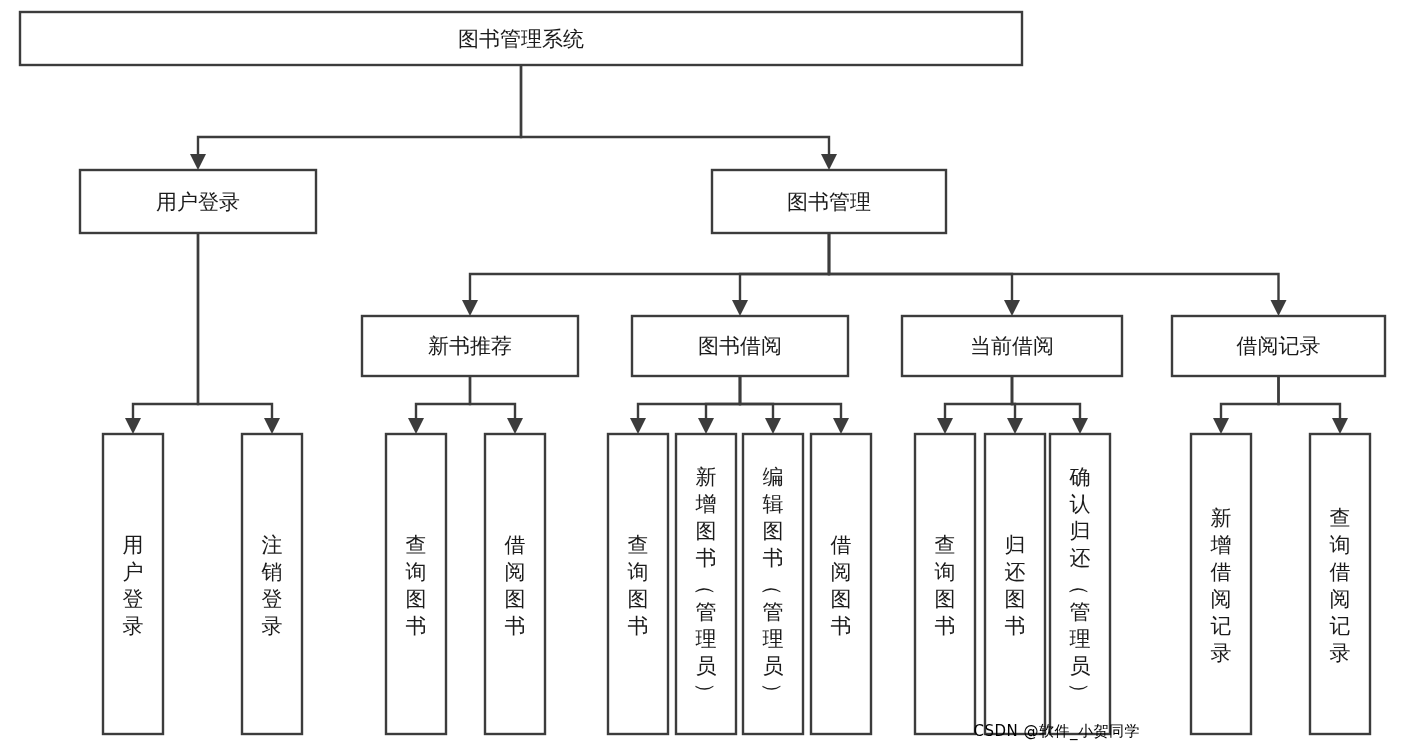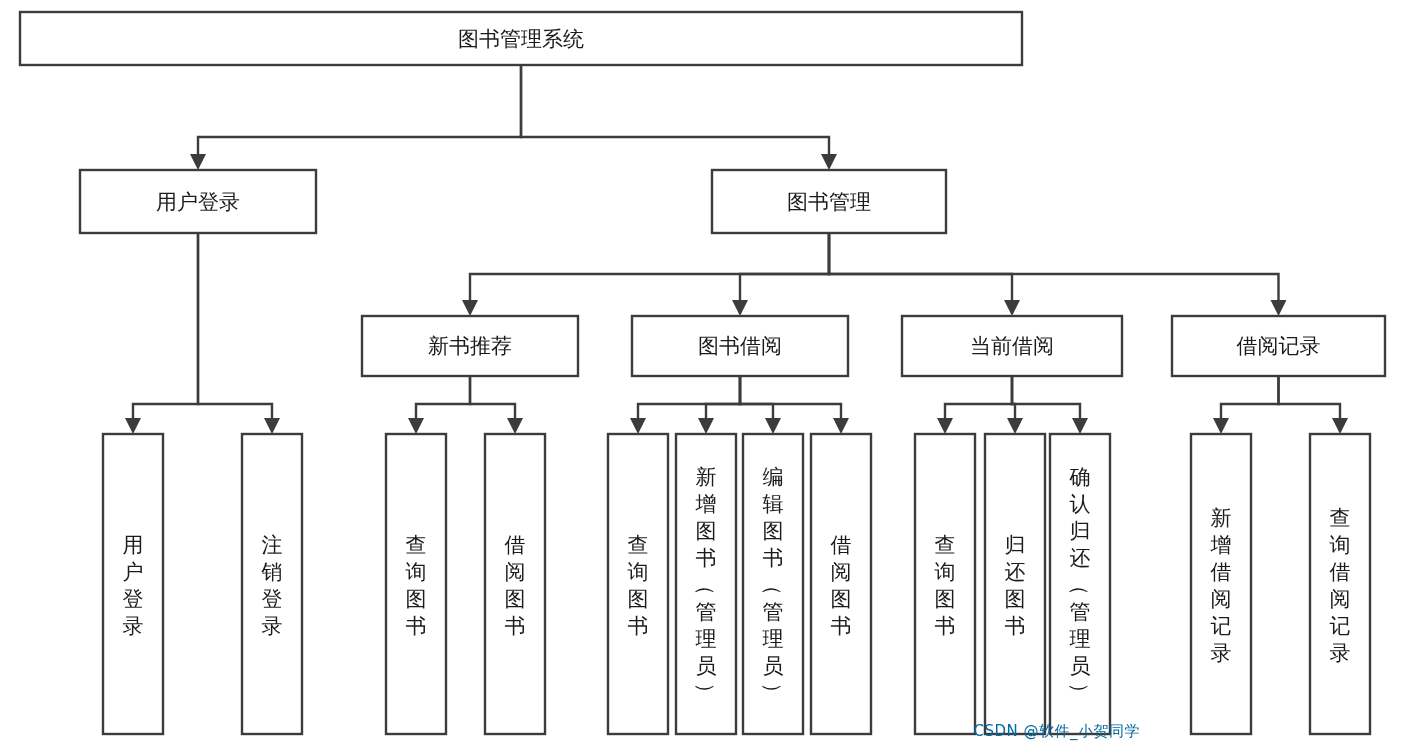--- a/index.html
+++ b/index.html
@@ -55,21 +55,21 @@
     font-size: 21px;
     fill: #1b1b1b;
     text-anchor: middle;
   }
   .watermark {
     position: absolute;
     right: 14px;
     bottom: 6px;
     font-family: "DejaVu Sans", "Liberation Sans", sans-serif;
     font-size: 15px;
-    color: #0369a1;
+    color: #000000;
     letter-spacing: 0.5px;
     white-space: nowrap;
     user-select: none;
   }
 </style>
 </head>
 <body>
 
 <div id="diagram-root">
   <svg id="flow-svg" viewBox="0 0 1405 747">

